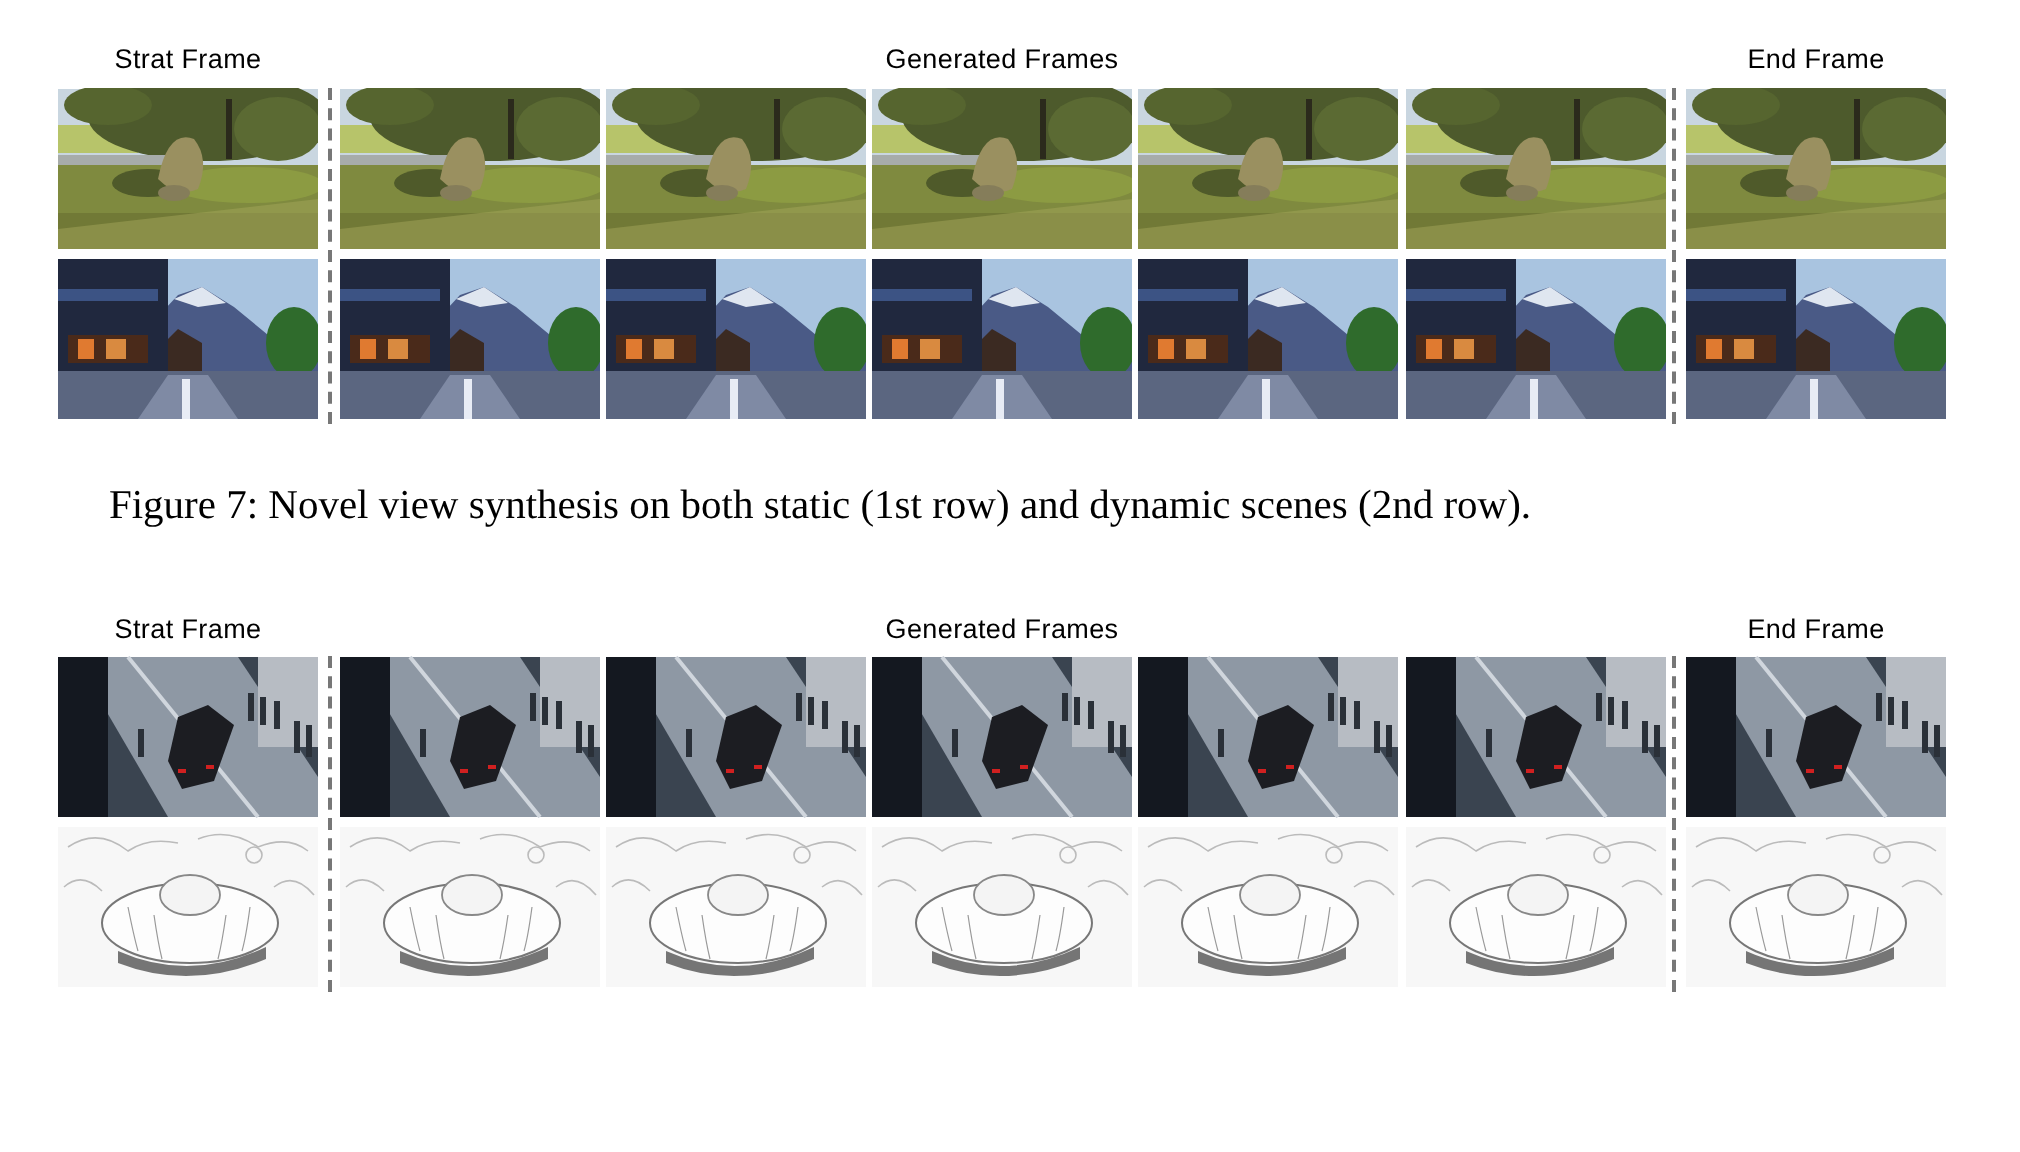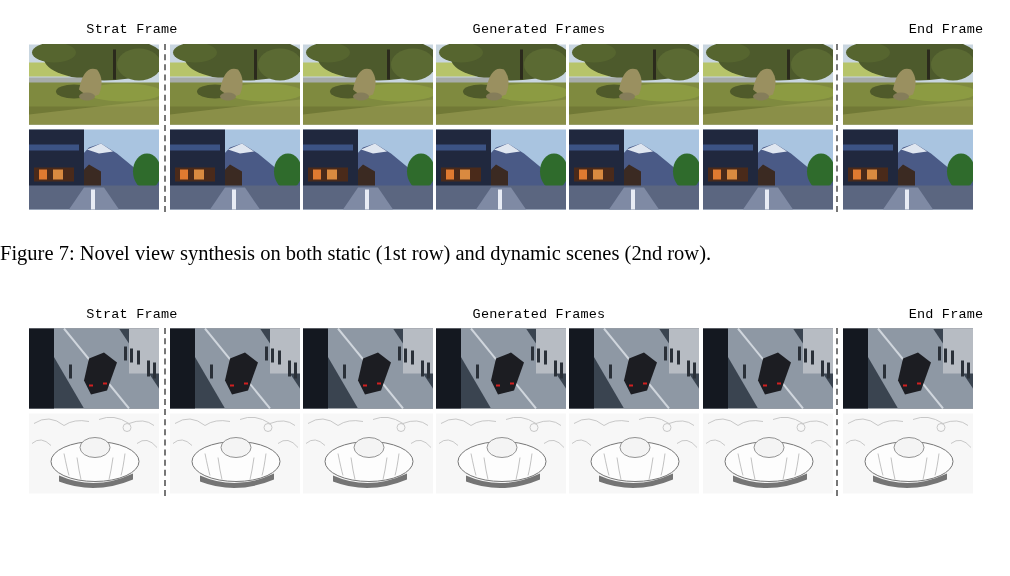--- a/index.html
+++ b/index.html
@@ -1,32 +1,32 @@
 <!DOCTYPE html>
 <html><head>
   <meta charset="utf-8">
   <style>
     * { box-sizing: border-box; margin: 0; padding: 0; }
     html, body { width: 1010px; height: 576px; background: #ffffff; overflow: hidden; }
     body { position: relative; font-family: "DejaVu Sans", sans-serif; }
 
     .figure { position: absolute; left: 0; width: 1010px; }
     .col-label {
-      position: absolute; font-family: Liberation Mono, monospace; font-size: 13.5px;
-      color: #000; letter-spacing: 0.2px; white-space: nowrap; transform: translateX(-50%); margin-left: 38px;
+      position: absolute; font-family: Liberation Sans, sans-serif; font-size: 13.5px;
+      color: #000; letter-spacing: 0.2px; white-space: nowrap; transform: translateX(-50%);
     }
     .frame {
       position: absolute; width: 130px; overflow: hidden;
     }
     .frame svg { display: block; width: 100%; height: 100%; }
     .divider {
       position: absolute; width: 0; border-left: 2px dashed #777;
     }
     .caption {
-      position: absolute; left: 0; width: 820px; 
+      position: absolute; left: 0; width: 820px; text-align: center;
       font-family: "Liberation Serif", serif; font-size: 20.5px; color: #000;
     }
   </style>
 </head>
 <body>
 
 <svg width="0" height="0" style="position:absolute">
   <defs>
 
     <symbol id="park" viewBox="0 0 130 80">

